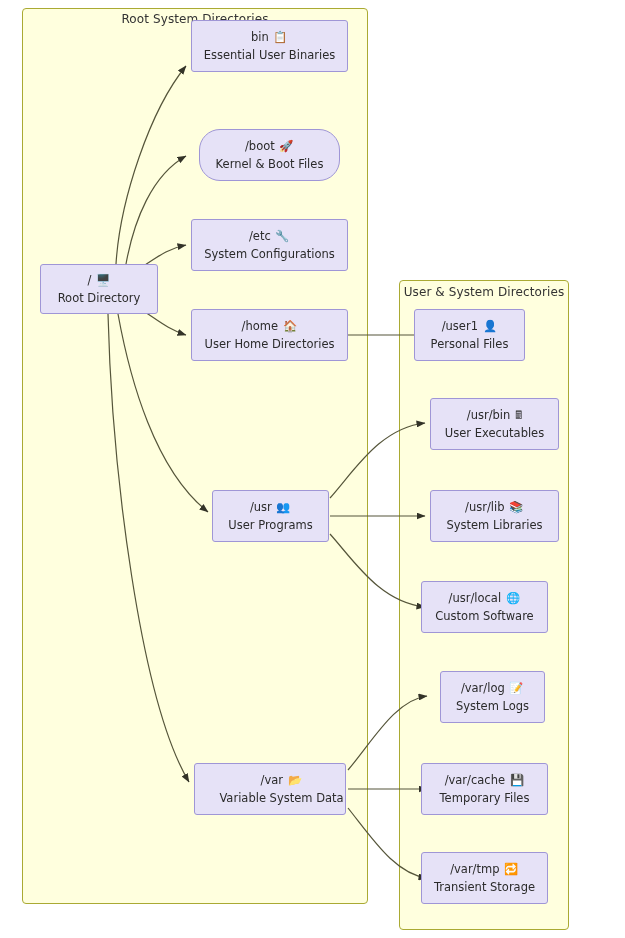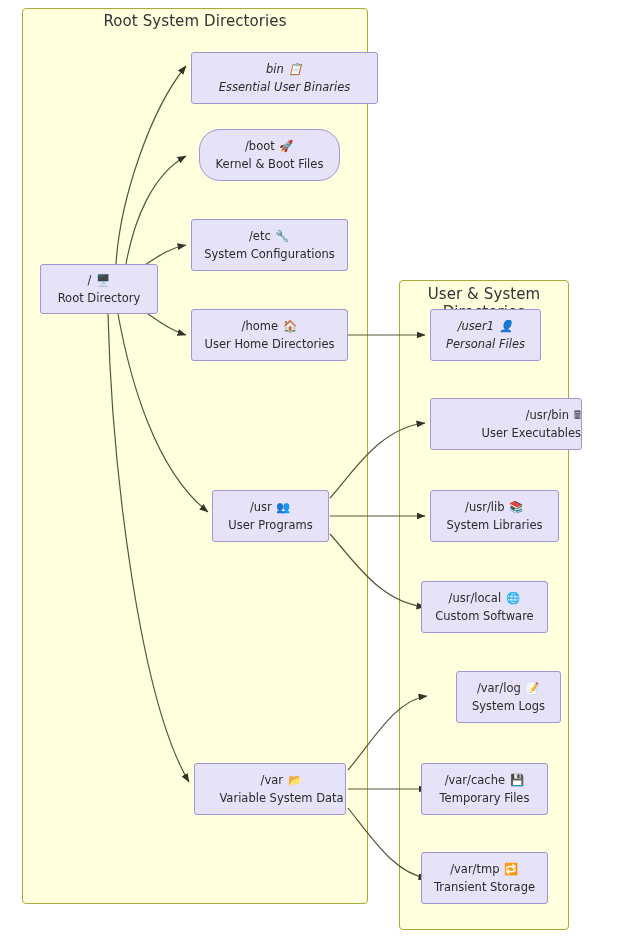--- a/index.html
+++ b/index.html
@@ -30,21 +30,21 @@
     background: #ffffde;
     border: 1px solid #aaaa33;
     border-radius: 4px;
     box-sizing: border-box;
   }
   .cluster-label {
     position: absolute;
     left: 0;
     right: 0;
     text-align: center;
-    font-size: 15px;
+    font-size: 12px;
     color: #333333;
     letter-spacing: 0.1px;
   }
   .node {
     position: absolute;
     background: #e6e2f7;
     border: 1px solid #9f96d6;
     border-radius: 3px;
     box-sizing: border-box;
     display: flex;
@@ -105,21 +105,21 @@
   </svg>
 
   <div class="node" style="left:40px; top:264px; width:118px; height:50px;">
     <div class="line1">
       <span>/</span>
       <span class="emoji">🖥️</span>
     </div>
     <div class="line2">Root Directory</div>
   </div>
 
-  <div class="node" style="left:191px; top:52px; width:187px; height:52px;font-style:italic;">
+  <div class="node" style="left:191px; top:20px; width:157px; height:52px;">
     <div class="line1">
       <span>bin</span>
       <span class="emoji">📋</span>
     </div>
     <div class="line2">Essential User Binaries</div>
   </div>
 
   <div class="node" style="left:199px; top:129px; width:141px; height:52px;border-radius:21px;">
     <div class="line1">
       <span>/boot</span>
@@ -153,29 +153,29 @@
   </div>
 
   <div class="node" style="left:194px; top:763px; width:152px; height:52px;padding-left:23px;">
     <div class="line1">
       <span>/var</span>
       <span class="emoji">📂</span>
     </div>
     <div class="line2">Variable System Data</div>
   </div>
 
-  <div class="node" style="left:430px; top:309px; width:111px; height:52px;font-style:italic;">
+  <div class="node" style="left:414px; top:309px; width:111px; height:52px;">
     <div class="line1">
       <span>/user1</span>
       <span class="emoji">👤</span>
     </div>
     <div class="line2">Personal Files</div>
   </div>
 
-  <div class="node" style="left:430px; top:398px; width:152px; height:52px;align-items:flex-end;">
+  <div class="node" style="left:430px; top:398px; width:129px; height:52px;">
     <div class="line1">
       <span>/usr/bin</span>
       <span class="emoji">🖩</span>
     </div>
     <div class="line2">User Executables</div>
   </div>
 
   <div class="node" style="left:421px; top:581px; width:127px; height:52px;">
     <div class="line1">
       <span>/usr/local</span>
@@ -185,21 +185,21 @@
   </div>
 
   <div class="node" style="left:430px; top:490px; width:129px; height:52px;">
     <div class="line1">
       <span>/usr/lib</span>
       <span class="emoji">📚</span>
     </div>
     <div class="line2">System Libraries</div>
   </div>
 
-  <div class="node" style="left:456px; top:671px; width:105px; height:52px;">
+  <div class="node" style="left:440px; top:671px; width:105px; height:52px;">
     <div class="line1">
       <span>/var/log</span>
       <span class="emoji">📝</span>
     </div>
     <div class="line2">System Logs</div>
   </div>
 
   <div class="node" style="left:421px; top:763px; width:127px; height:52px;">
     <div class="line1">
       <span>/var/cache</span>

